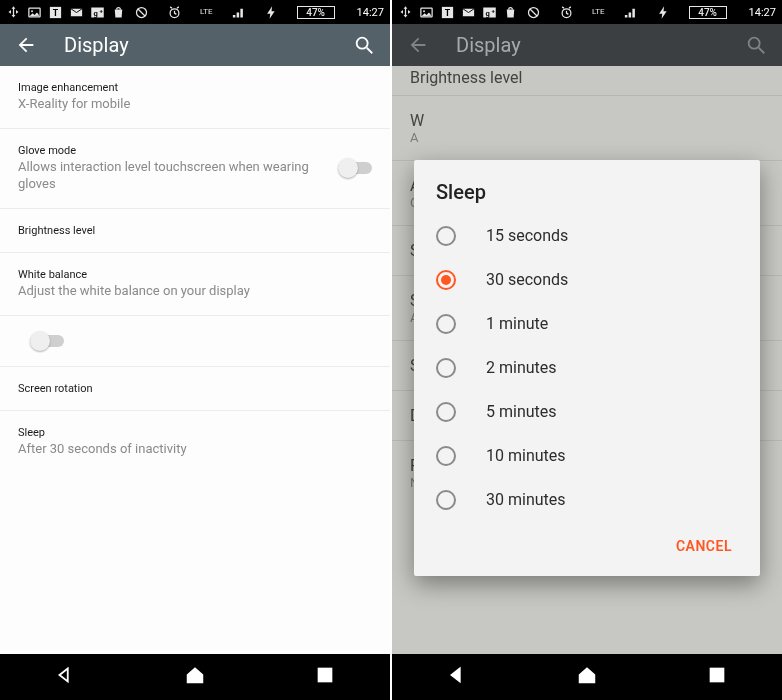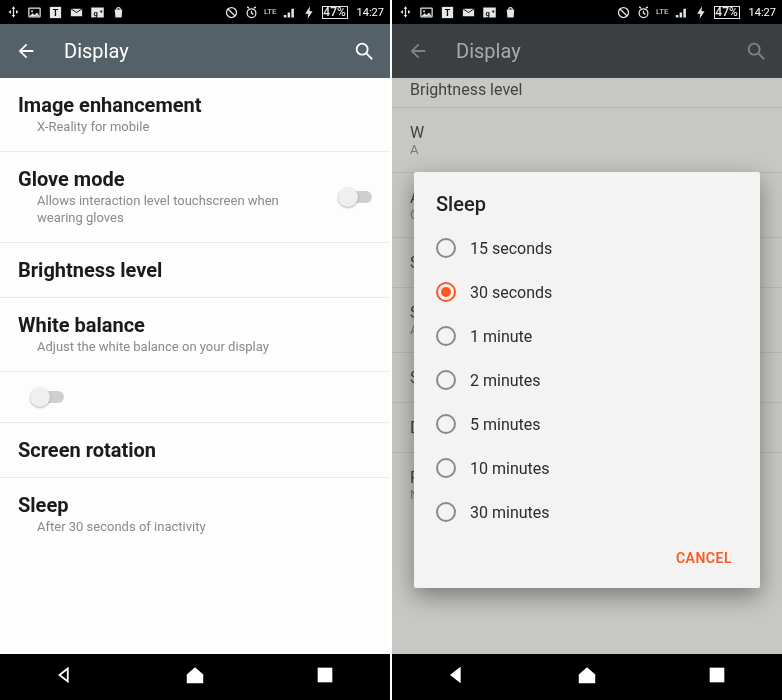--- a/index.html
+++ b/index.html
@@ -24,38 +24,38 @@
   .status-bar {
     height: 24px;
     background: #000000;
     color: #ffffff;
     display: flex;
     align-items: center;
     padding: 0 6px;
     font-size: 11px;
   }
   .status-left { display: flex; gap: 6px; align-items: center; }
-  .status-right { margin-left: auto; display: flex; gap: 5px; align-items: center; }
+  .status-right { margin-left: auto; display: flex; gap: 18px; align-items: center; }
   .status-ic { width: 15px; height: 15px; display: inline-flex; align-items: center; justify-content: center; }
   .status-ic svg { width: 15px; height: 15px; fill: #e6e6e6; }
   .battery-box {
     display: inline-flex; align-items: center; gap: 1px;
   }
   .battery-outline {
     border: 1px solid #e6e6e6;
-    width: 26px; height: 13px;
+    width: 38px; height: 13px;
     display: inline-flex; align-items: center; justify-content: center;
-    font-size: 12px; color: #e6e6e6; font-weight: 500;
+    font-size: 10px; color: #e6e6e6; font-weight: 500;
     position: relative;
   }
   .clock { font-size: 11px; color: #ffffff; margin-left: 4px; }
   .lte { font-size: 8px; line-height: 8px; color: #e6e6e6; }
   
   .app-bar {
-    height: 54px;
+    height: 42px;
     background: #546168;
     color: #ffffff;
     display: flex;
     align-items: center;
     padding: 0 14px;
   }
   .app-bar.dim { background: #3c3f41; color: #a8a9aa; }
   .app-bar .title { font-size: 20px; margin-left: 26px; font-weight: 400; }
   .icon-btn { width: 24px; height: 24px; display: inline-flex; align-items: center; justify-content: center; }
   .icon-btn svg { width: 22px; height: 22px; fill: #ffffff; }
@@ -67,22 +67,22 @@
     background: #fdfdfd;
     overflow: hidden;
   }
   .row {
     padding: 15px 18px 15px 18px;
     border-bottom: 1px solid #ececec;
     display: flex;
     align-items: center;
   }
   .row .text { flex: 1; }
-  .row .primary { font-size: 20px; color: #1b1b1b; margin-bottom: 2px; font-weight: bold; }
-  .row .secondary { font-size: 13px; color: #8a8a8a; line-height: 1.3; margin-left: 19px; }
+  .row .primary { font-size: 11px; color: #1b1b1b; margin-bottom: 2px; }
+  .row .secondary { font-size: 13px; color: #8a8a8a; line-height: 1.3; }
   .row.no-sub .primary { margin-bottom: 0; }
   
   .toggle {
     width: 34px; height: 20px; position: relative; margin-left: 12px;
   }
   .toggle .track {
     position: absolute; top: 4px; left: 0; right: 0; height: 12px;
     background: #cfcfcf; border-radius: 6px;
   }
   .toggle .thumb {
@@ -118,23 +118,23 @@
     background: #f3f3f3;
     border-radius: 2px;
     box-shadow: 0 8px 24px rgba(0,0,0,0.4);
     padding: 20px 0 8px 0;
   }
   .dialog-title {
     font-size: 20px; font-weight: 500; color: #222;
     padding: 0 22px 10px 22px;
   }
   .radio-row {
-    display: flex; align-items: center;
+    display: flex; align-items: flex-start;
     padding: 12px 22px;
-    gap: 14px;
+    gap: 30px;
   }
   .radio {
     width: 20px; height: 20px; border: 2px solid #8a8a8a; border-radius: 50%;
     display: inline-flex; align-items: center; justify-content: center;
     flex-shrink: 0;
   }
   .radio.checked { border-color: #ff5722; }
   .radio.checked::after {
     content: ""; width: 10px; height: 10px; background: #ff5722; border-radius: 50%;
   }

